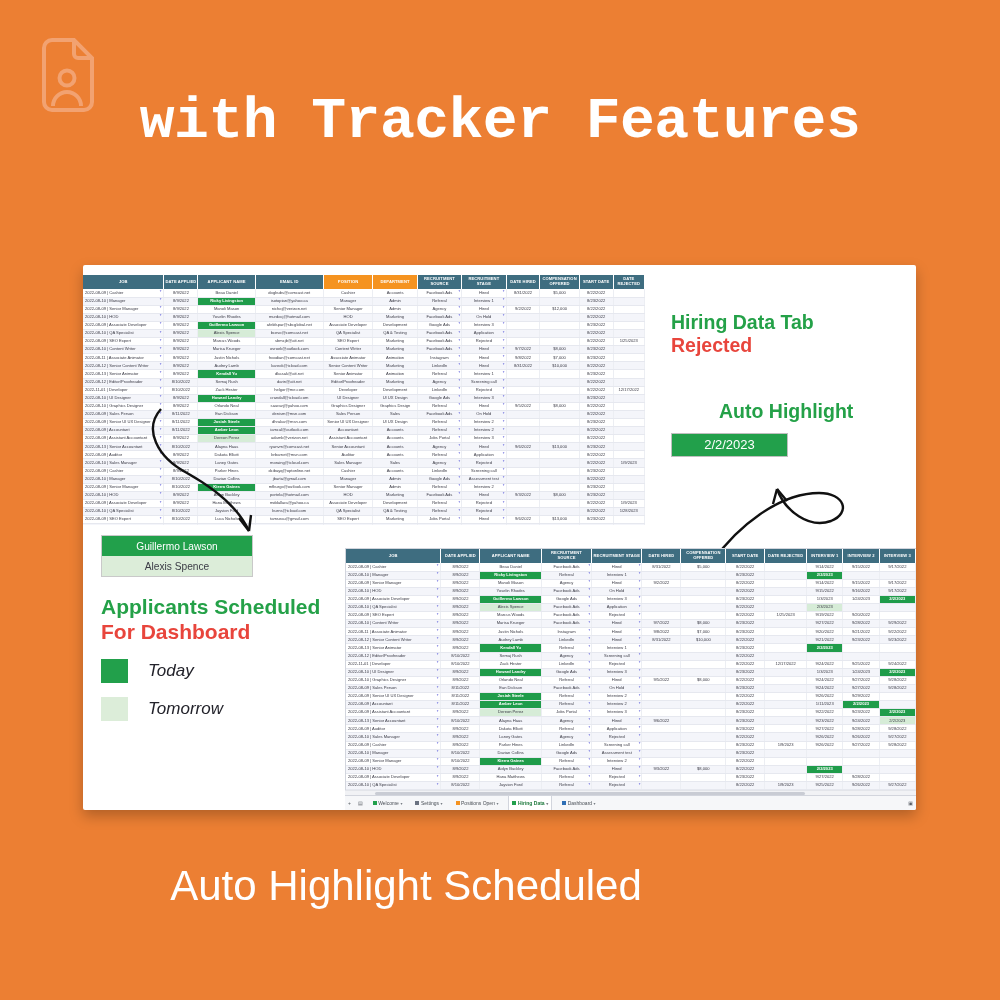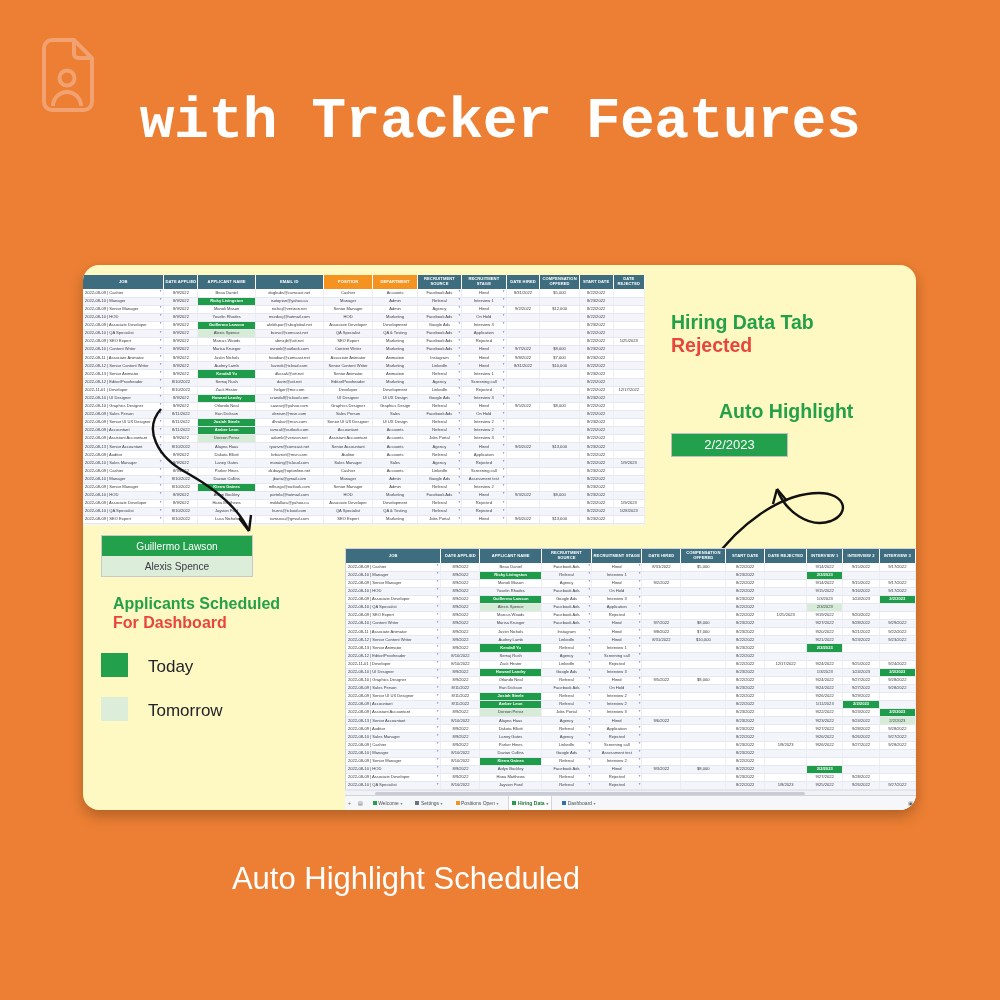--- a/index.html
+++ b/index.html
@@ -20,28 +20,28 @@
     text-align: center; color: #ffffff;
     font-weight: 800; font-size: 58px; line-height: 1.18;
     letter-spacing: -0.5px;
   }
   .headline .l2 { display: block; font-family: Liberation Mono, monospace; }
 
   
   .caption {
     position: absolute; left: 0; top: 858px; width: 812px;
     text-align: center; color: #ffffff;
-    font-weight: 400; font-size: 31px; line-height: 1.35;
+    font-weight: 400; font-size: 42px; line-height: 1.35;
   }
 
   
   .card {
     position: absolute; left: 83px; top: 265px;
     width: 833px; height: 545px;
-    background: #fef9c3; border-radius: 16px;
+    background: #ffffff; border-radius: 2px;
     box-shadow: 0 6px 14px rgba(0,0,0,.25);
     overflow: hidden;
   }
 
   
   .sheet { position: absolute; background: #fff; overflow: hidden; }
   .sheet table { border-collapse: collapse; table-layout: fixed; width: 100%; }
   .sheet th {
     background: #3e6d80; color: #fff;
     font-size: 4.1px; font-weight: 700; letter-spacing: .1px;
@@ -95,22 +95,22 @@
 
   
   .legend { position: absolute; left: 18px; top: 270px; width: 240px; }
   .names { width: 152px; border: 1px solid #c9c9c9; }
   .names .n {
     height: 20px; display: flex; align-items: center; justify-content: center;
     font-size: 10.2px;
   }
   .names .n1 { background: #22a04b; color: #fff; }
   .names .n2 { background: #dcedd9; color: #3b3b46; }
-  .legend h2 { margin-top: 18px; font-size: 16px; font-weight: 700; line-height: 1.18; margin-left: 12px; }
-  .leg-row { display: flex; align-items: flex-end; margin-top: 20px; }
+  .legend h2 { margin-top: 18px; font-size: 21px; font-weight: 700; line-height: 1.18; }
+  .leg-row { display: flex; align-items: center; margin-top: 14px; font-style: italic; }
   .leg-sw { width: 27px; height: 24px; }
   .sw-today { background: #22a04b; }
   .sw-tom { background: #dcedd9; }
   .leg-lb { margin-left: 20px; font-size: 17px; color: #23232b; }
 
   
   .arrow { position: absolute; pointer-events: none; }
 
   
   .tabbar {

